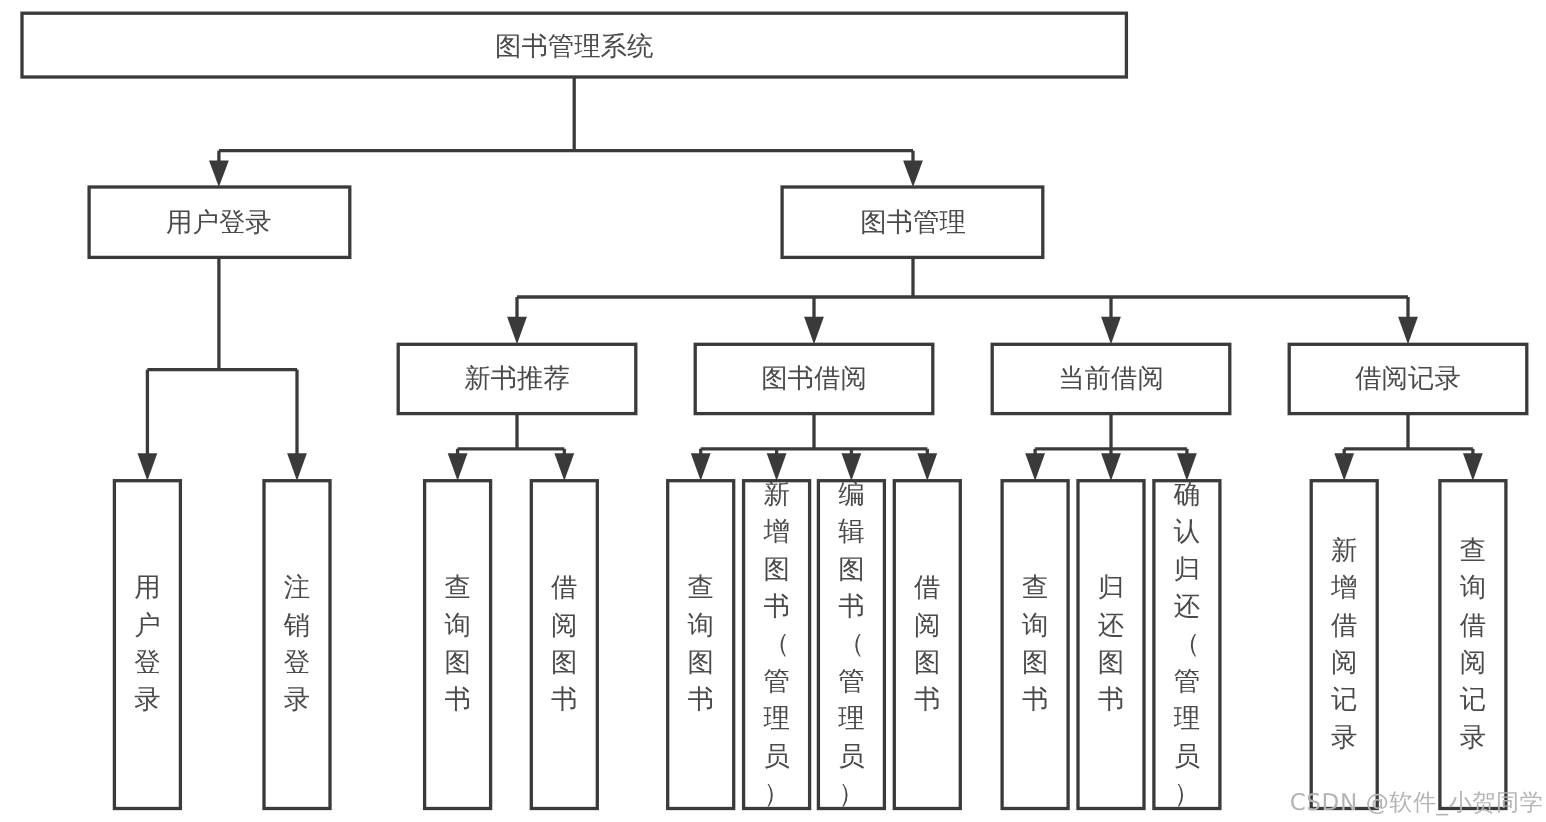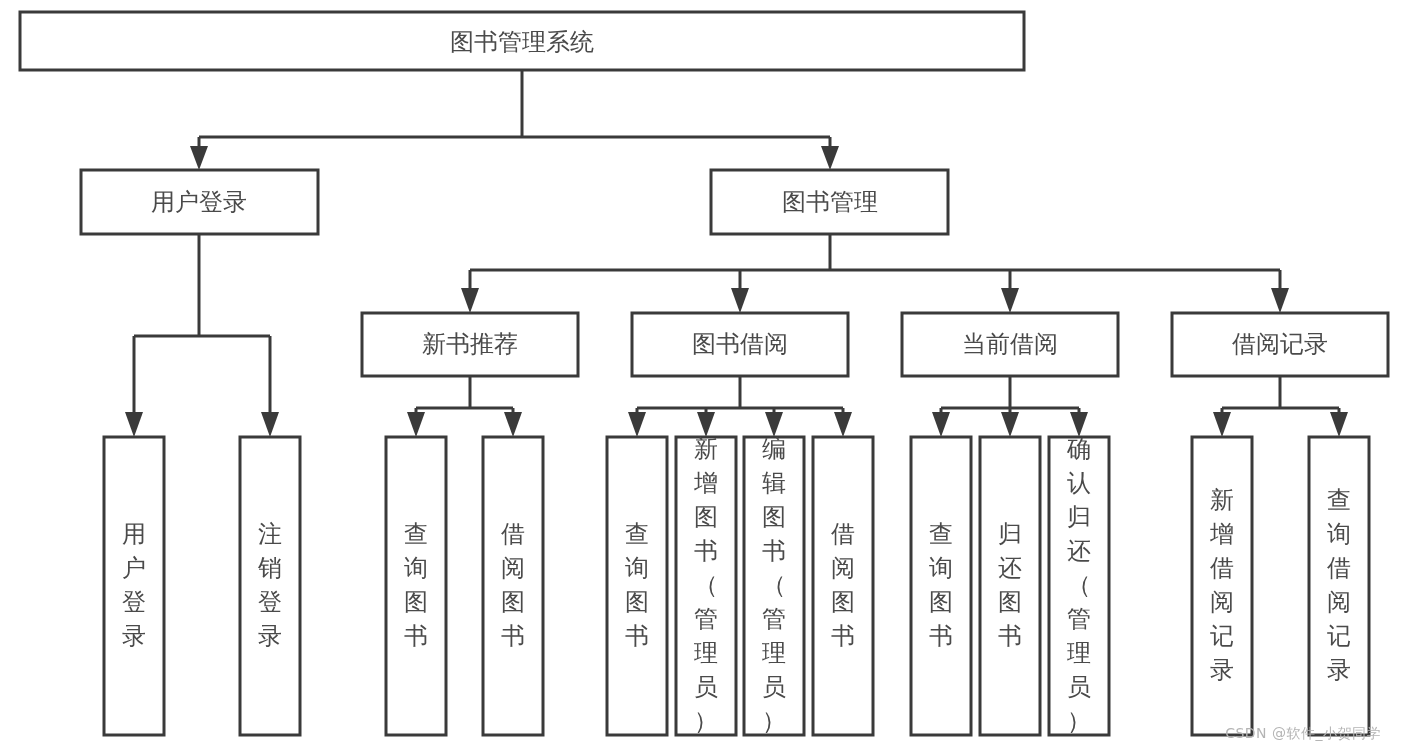--- a/index.html
+++ b/index.html
@@ -45,24 +45,24 @@
     dominant-baseline: middle;
   }
   .node-label-vertical {
     fill: #4a4a4a;
     font-family: "DejaVu Sans", "Liberation Sans", sans-serif;
     font-size: 24px;
     text-anchor: middle;
   }
   .watermark {
     position: absolute;
-    right: 24px;
+    right: 2px;
     bottom: 4px;
     font-family: "DejaVu Sans", "Liberation Sans", sans-serif;
-    font-size: 14px;
+    font-size: 21px;
     color: #b4b4b4;
     letter-spacing: 0.5px;
     white-space: nowrap;
     user-select: none;
   }
 </style>
 </head>
 <body>
 
 <svg id="diagram" viewBox="0 0 1405 747" xmlns="http://www.w3.org/2000/svg">

